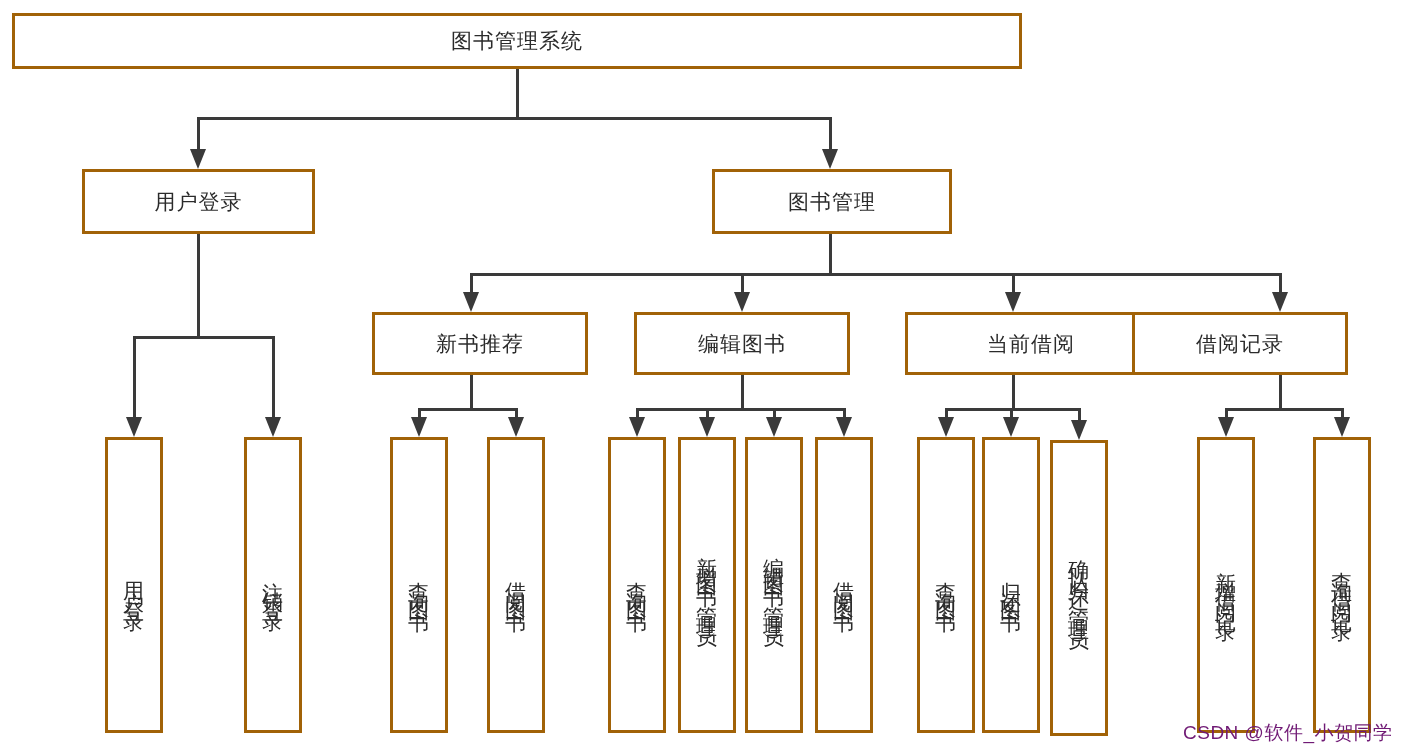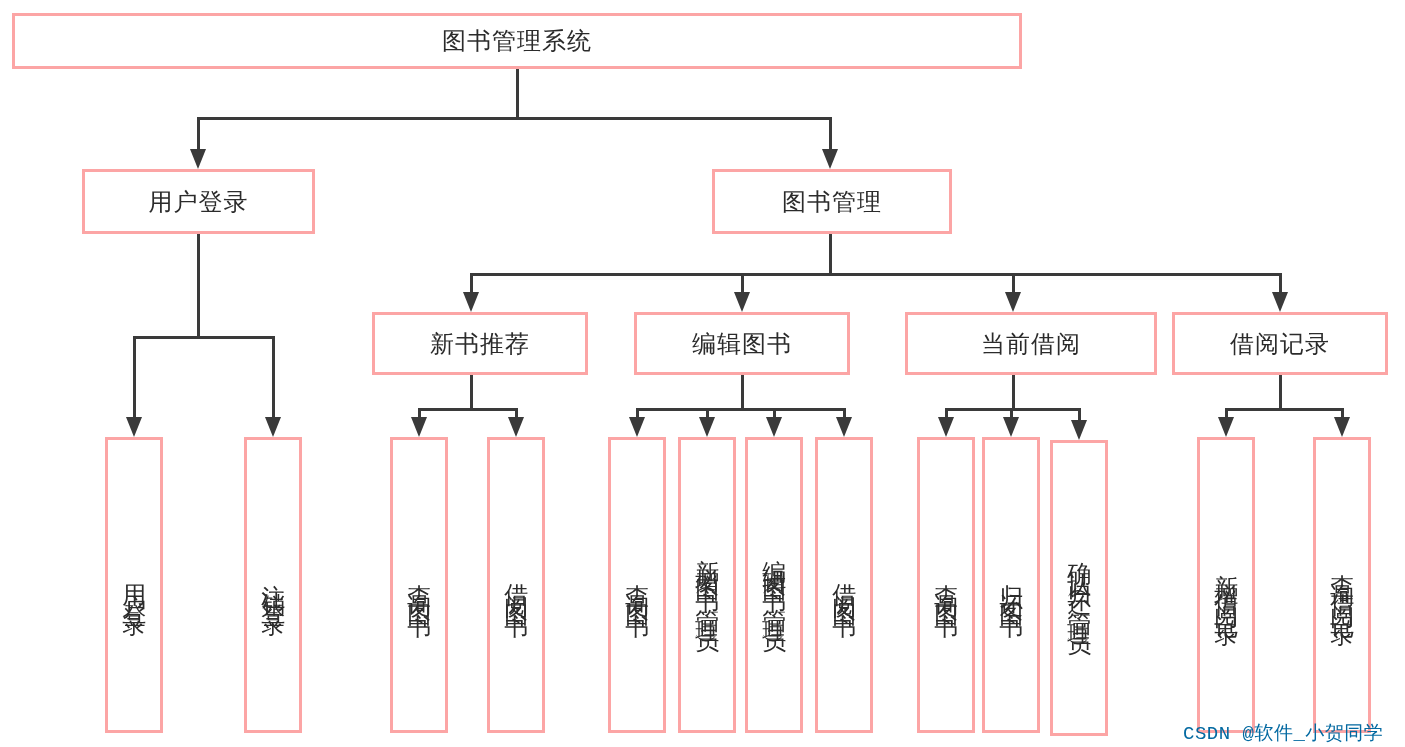--- a/index.html
+++ b/index.html
@@ -8,26 +8,26 @@
     width: 1405px;
     height: 747px;
     background: #ffffff;
     font-family: "Liberation Sans", "DejaVu Sans", sans-serif;
     overflow: hidden;
   }
   .box {
     position: absolute;
     box-sizing: border-box;
     background: #ffffff;
-    border: 3px solid #fca5a5;
+    border: 3px solid #a16207;
     display: flex;
     align-items: center;
     justify-content: center;
     color: #2b2b2b;
-    font-size: 24px;
+    font-size: 21px;
     font-weight: 500;
     z-index: 2;
   }
   .hlabel { white-space: nowrap; letter-spacing: 1px; }
   .vlabel {
     writing-mode: vertical-rl;
     text-orientation: mixed;
     letter-spacing: 10px;
     line-height: 1.1;
     white-space: nowrap;
@@ -40,25 +40,24 @@
     border-left: 8px solid transparent;
     border-right: 8px solid transparent;
     border-top: 20px solid #3a3a3a;
     z-index: 1;
   }
   .watermark {
     position: absolute;
     left: 1183px;
     top: 720px;
     font-size: 19px;
-    color: #0369a1;
+    color: #701a75;
     white-space: nowrap;
     z-index: 5;
     letter-spacing: 0.5px;
-    font-family: Liberation Mono, monospace;
   }
 </style>
 </head>
 <body>
 
 <div class="canvas">
 
   <div class="box" style="left:12px;top:13px;width:1010px;height:56px">
     <span class="hlabel">图书管理系统</span>
   </div>
@@ -97,21 +96,21 @@
 
   <div class="box" style="left:372px;top:312px;width:216px;height:63px">
     <span class="hlabel">新书推荐</span>
   </div>
   <div class="box" style="left:634px;top:312px;width:216px;height:63px">
     <span class="hlabel">编辑图书</span>
   </div>
   <div class="box" style="left:905px;top:312px;width:252px;height:63px">
     <span class="hlabel">当前借阅</span>
   </div>
-  <div class="box" style="left:1172px;top:312px;width:216px;height:63px">
+  <div class="box" style="left:1132px;top:312px;width:216px;height:63px">
     <span class="hlabel">借阅记录</span>
   </div>
 
   <div class="vline" style="left:470px;top:375px;height:35px"></div>
   <div class="hline" style="left:419px;top:408px;width:99px"></div>
   <div class="vline" style="left:418px;top:408px;height:12px"></div>
   <div class="arrow" style="left:411px;top:417px"></div>
   <div class="vline" style="left:515px;top:408px;height:12px"></div>
   <div class="arrow" style="left:508px;top:417px"></div>
 

